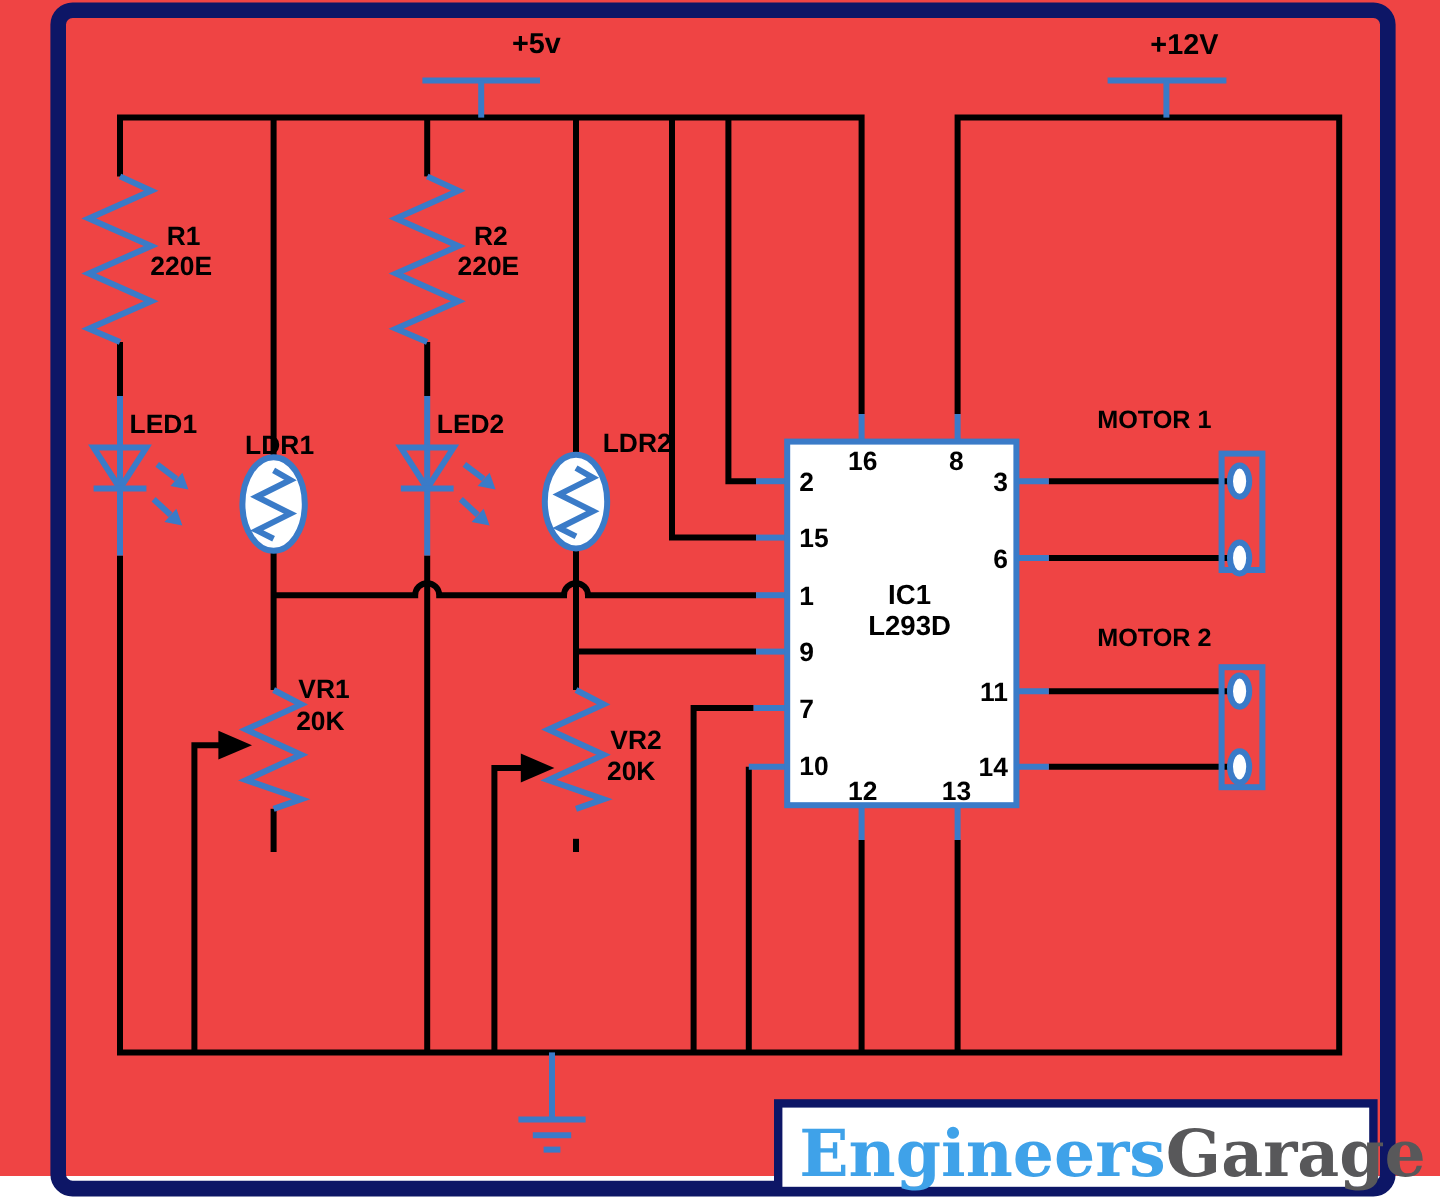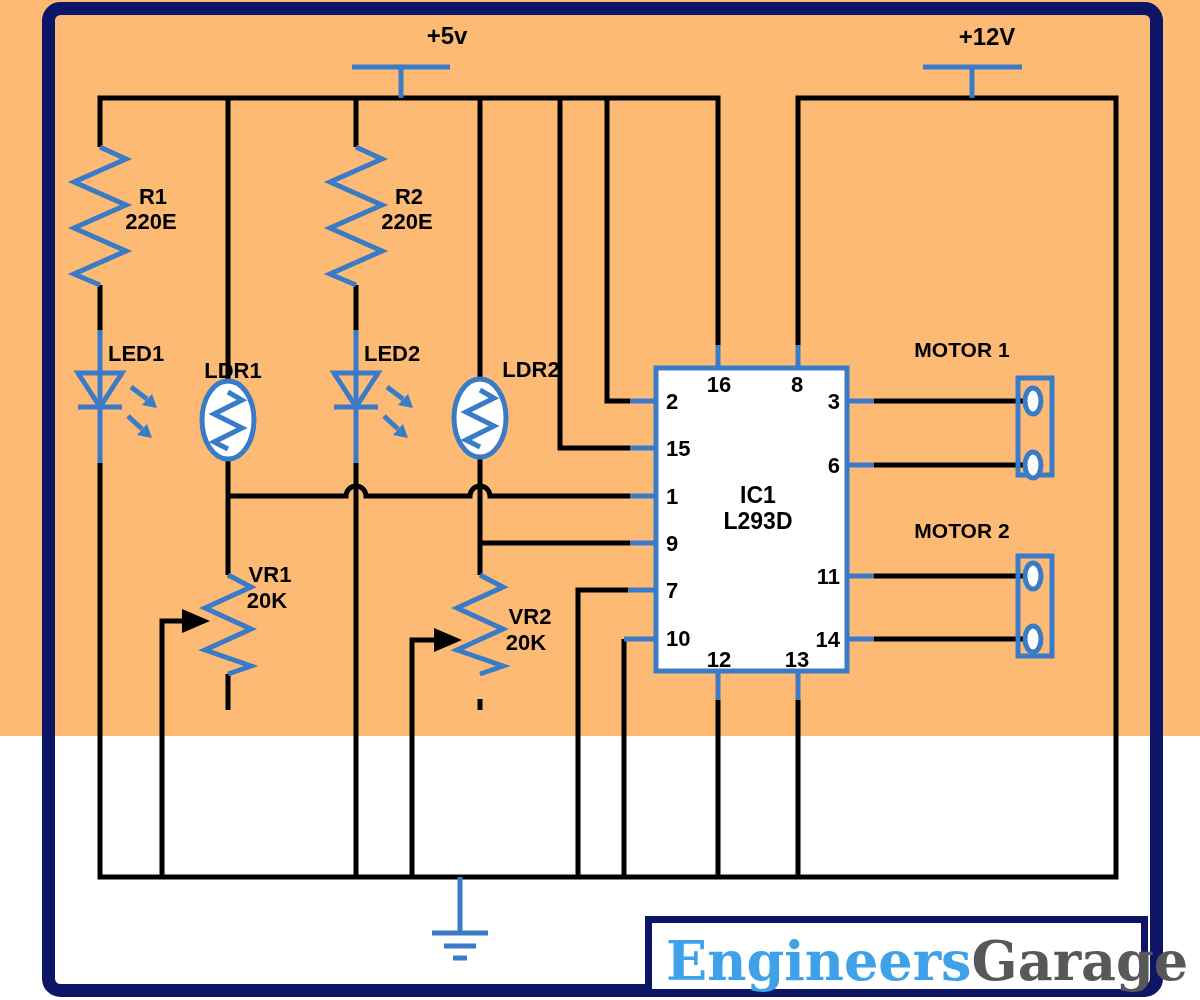--- a/index.html
+++ b/index.html
@@ -7,22 +7,22 @@
     padding: 0;
     background: #ffffff;
     width: 1200px;
     height: 1000px;
     overflow: hidden;
     font-family: "Liberation Sans", sans-serif;
   }
   .stage {
     position: relative;
     width: 1200px;
-    height: 736px;
-    background: #fdba74;
+    height: 980px;
+    background: #ef4444;
   }
   svg text {
     font-family: "Liberation Sans", "DejaVu Sans", sans-serif;
     font-weight: bold;
     fill: #000000;
   }
   svg text.logo-text {
     font-family: "DejaVu Serif", "Liberation Serif", serif;
     font-weight: bold;
   }

